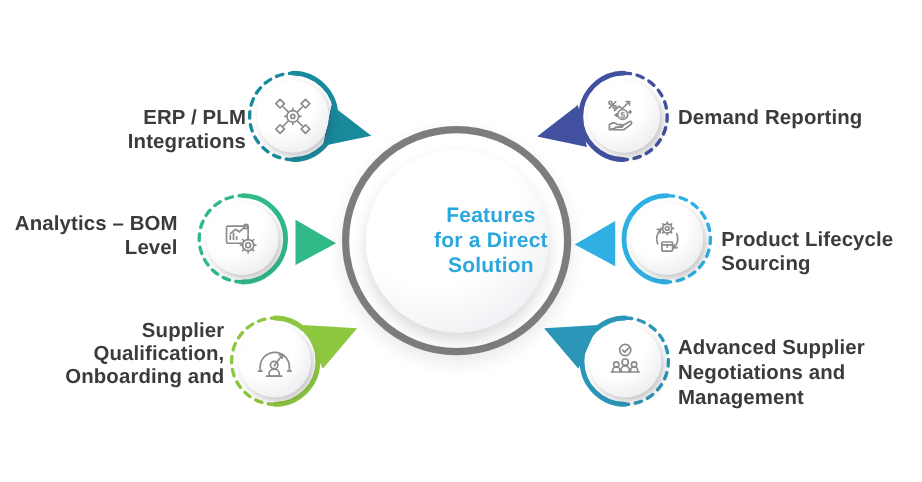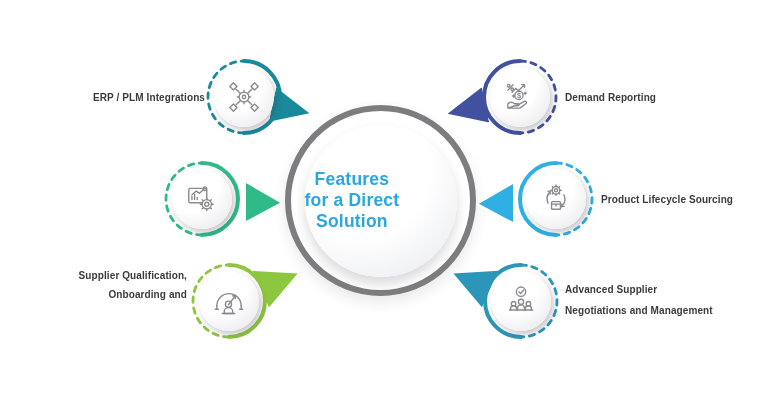--- a/index.html
+++ b/index.html
@@ -14,21 +14,21 @@
     position:absolute; left:285px; top:105px; width:191px; height:191px;
     border:6.5px solid #7d7d80; border-radius:50%; background:#ffffff;
     display:flex; align-items:center; justify-content:center;
     box-shadow:0 6px 14px rgba(40,40,50,0.10);
     z-index:3;
   }
   .center-inner {
     width:152px; height:152px; border-radius:50%;
     background:radial-gradient(circle at 36% 28%, #ffffff 48%, #f0f1f4 80%, #dfe1e7 100%);
     box-shadow:0 7px 12px rgba(50,50,60,0.18);
-    display:flex; align-items:center; justify-content:flex-start; text-align:center;
+    display:flex; align-items:center; justify-content:flex-end; text-align:center;
   }
   .center-title { font-size:17.5px; font-weight:bold; line-height:21px; letter-spacing:0.2px; }
   
   .badge { position:absolute; width:78px; height:78px; z-index:2; }
   .badge svg.arcs { position:absolute; left:0; top:0; width:78px; height:78px; }
   .arcs path { fill:none; stroke-linecap:round; }
   .arcs .solid { stroke-width:4; }
   .arcs .dash  { stroke-width:2.8; stroke-dasharray:5.5 5.5; }
   .disc {
     position:absolute; left:9px; top:9px; width:60px; height:60px; border-radius:50%;
@@ -39,21 +39,21 @@
     position:absolute; left:21px; top:21px; width:36px; height:36px;
     stroke:#8a8a8e; fill:none; stroke-width:1.3; stroke-linecap:round; stroke-linejoin:round;
   }
   .glyph text { stroke:none; fill:#8a8a8e; font-family:"Liberation Sans", sans-serif; font-weight:bold; }
   
   .tri { position:absolute; z-index:1; }
   .tri-r { clip-path:polygon(0% 0%, 100% 52%, 0% 100%); }
   .tri-l { clip-path:polygon(100% 0%, 0% 52%, 100% 100%); }
   
   .label {
-    position:absolute; font-size:10px; font-weight:600; color:#3b3b3c;
+    position:absolute; font-size:17px; font-weight:600; color:#3b3b3c;
     line-height:20px; letter-spacing:0.1px; z-index:2;
   }
   .label.right-align { text-align:right; }
   .label.lines3 { line-height:19px; }
 </style>
 </head>
 <body>
 
 <div class="stage">
 
@@ -83,20 +83,21 @@
         <circle cx="17" cy="17" r="4.6"></circle>
         <circle cx="17" cy="17" r="1.6"></circle>
         <path d="M17 10.6 V12.4 M17 21.6 V23.4 M10.6 17 H12.4 M21.6 17 H23.4"></path>
         <path d="M7 3.6 L10.4 7 L7 10.4 L3.6 7 Z M27 3.6 L30.4 7 L27 10.4 L23.6 7 Z M7 23.6 L10.4 27 L7 30.4 L3.6 27 Z M27 23.6 L30.4 27 L27 30.4 L23.6 27 Z"></path>
       </svg>
     </div>
   </div>
 
   <div>
     <div class="label right-align" style="left:0px; top:177px; width:148px;">
+      <div>Analytics – BOM Level</div>
     </div>
     <div class="tri tri-r" style="left: 246px; top: 183px; width: 34px; height: 38px; background: rgb(47, 186, 136);"></div>
     <div class="badge" style="left:163px; top:160px;">
       <svg class="arcs" viewBox="0 0 78 78">
         <path class="dash" d="M39 75 A36 36 0 0 1 39 3" style="stroke: rgb(47, 186, 136);"></path>
         <path class="solid" d="M39 3 A36 36 0 0 1 39 75" style="stroke: rgb(47, 186, 136);"></path>
       </svg>
       <div class="disc"></div>
       <svg class="glyph" viewBox="0 0 34 34">
         <rect x="4.5" y="7" width="17" height="13.5" rx="1.4"></rect>

